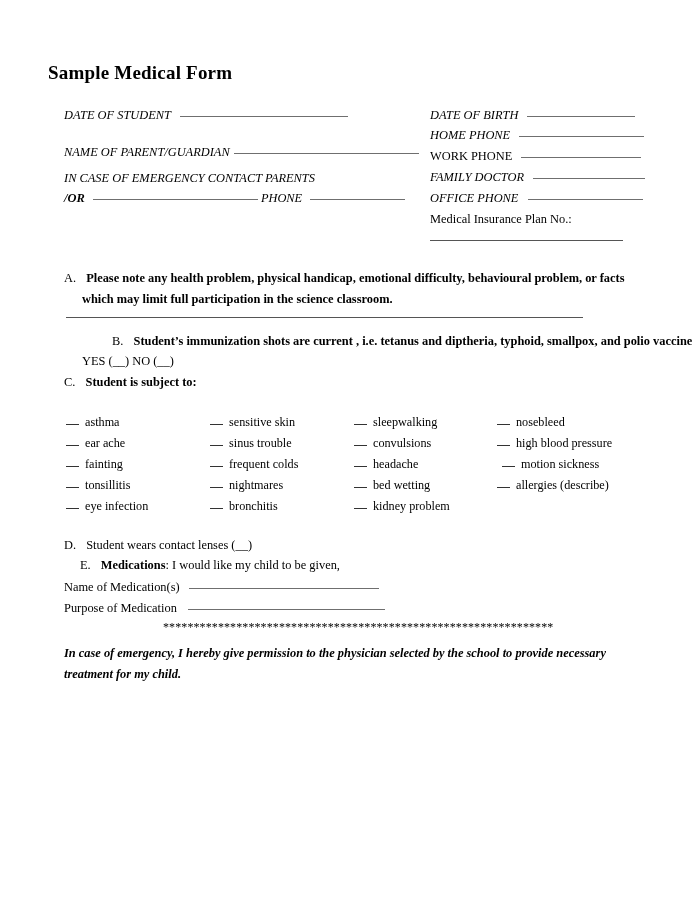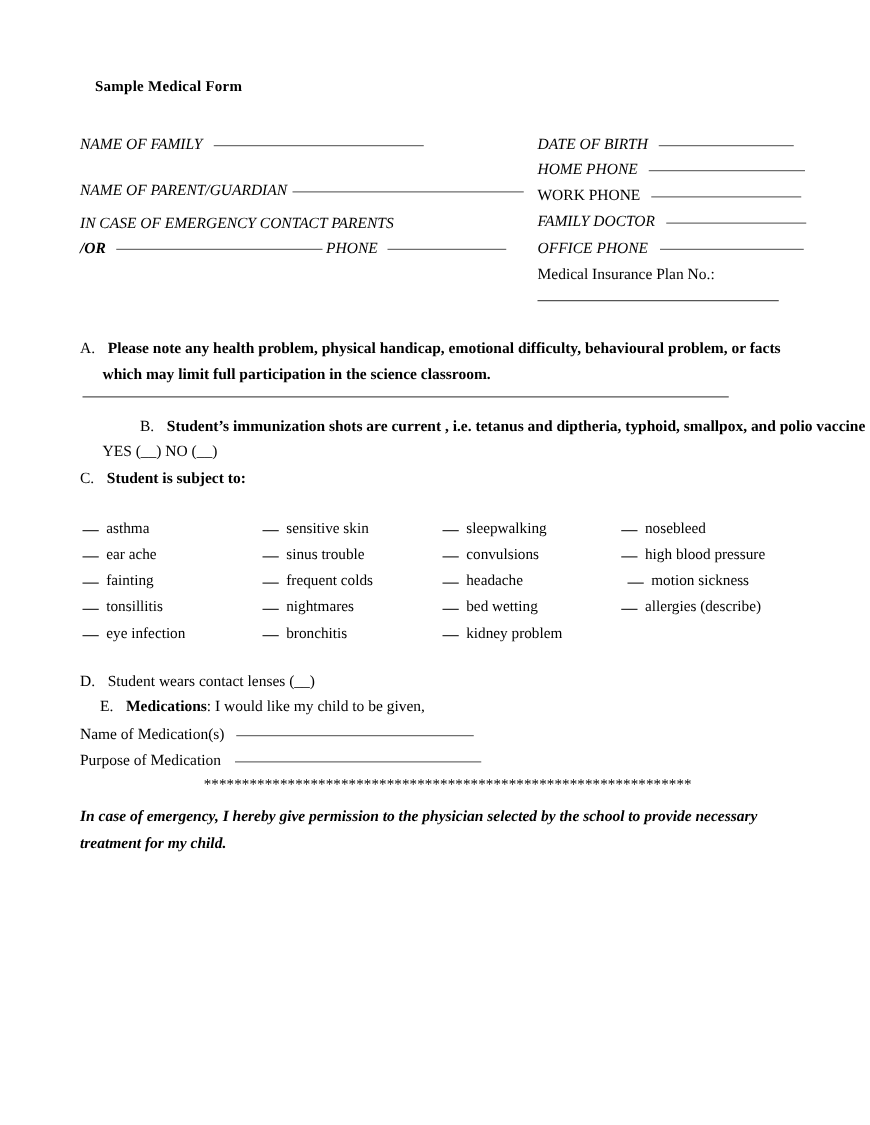--- a/index.html
+++ b/index.html
@@ -19,23 +19,23 @@
     position: absolute;
     left: 0; top: 0;
     width: 696px;
     height: 900px;
     background: #fff;
   }
 
   
   .title {
     position: absolute;
-    left: 76px;
+    left: 48px;
     top: 62px;
-    font-size: 12px;
+    font-size: 19px;
     font-weight: bold;
     letter-spacing: 0.2px;
     font-family: Liberation Serif, serif;
   }
 
   
   .row {
     position: absolute;
     white-space: nowrap;
     font-size: 12.4px;
@@ -96,21 +96,21 @@
   }
 </style>
 </head>
 <body>
 
 <div class="page">
 
   <div class="title">Sample Medical Form</div>
 
   <div class="row ital" style="left:64px; top:108px;">
-    <span>NAME OF FAMILY</span>
+    <span>DATE OF STUDENT</span>
     <span class="rule" style="width:168px; margin-left:6px;"></span>
   </div>
 
   <div class="row ital" style="left:64px; top:145px;">
     <span>NAME OF PARENT/GUARDIAN</span>
     <span class="rule" style="width:185px; margin-left:1px;"></span>
   </div>
 
   <div class="row ital" style="left:64px; top:171px;">IN CASE OF EMERGENCY CONTACT PARENTS</div>
 

